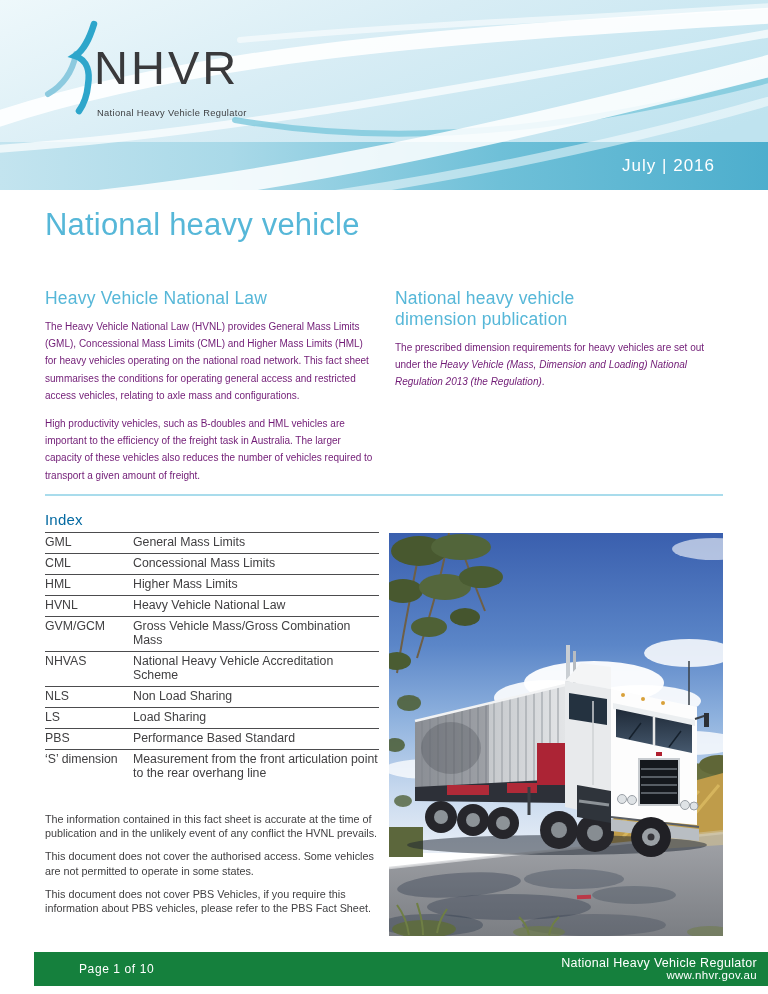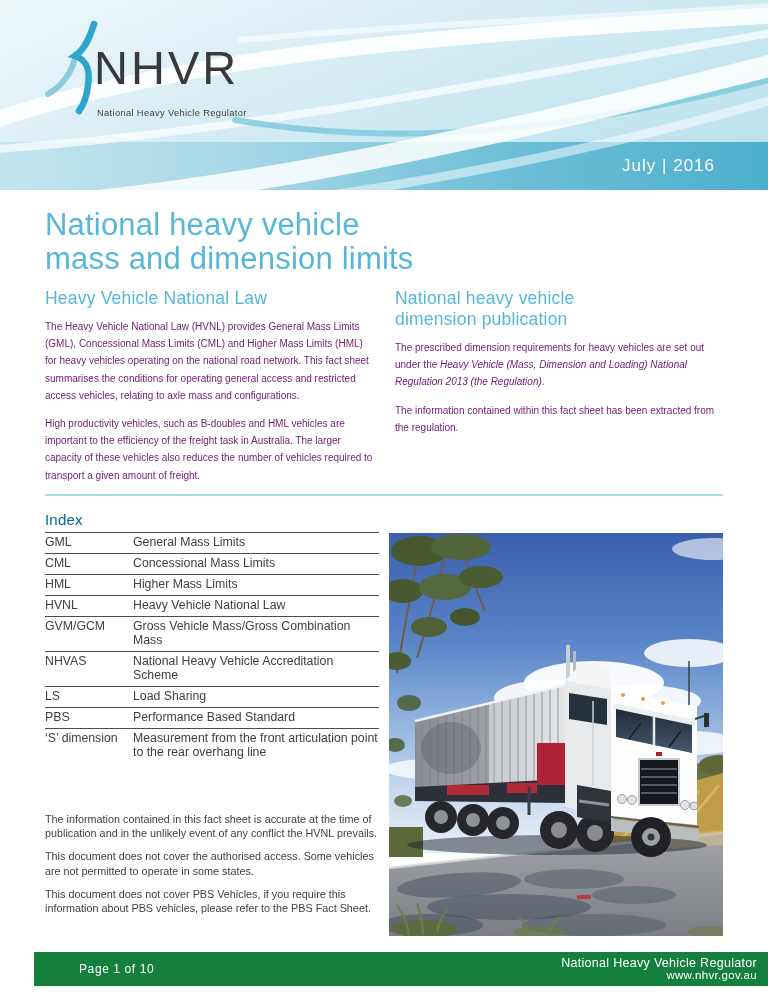--- a/index.html
+++ b/index.html
@@ -93,32 +93,31 @@
     <div class="logo">
       <svg class="logo-mark" width="66" height="100" viewBox="0 0 66 100">
         <path d="M 6,76 C 20,68 30,56 34,36" fill="none" stroke="#8ccadf" stroke-width="6" stroke-linecap="round"></path>
         <path d="M 52,6 C 47,22 42,32 33,38 C 46,42 48,55 46,67 C 45,78 42,86 37,93" fill="none" stroke="#2ea6cb" stroke-width="6.5" stroke-linecap="round"></path>
       </svg>
       <div class="logo-word">NHVR</div>
       <div class="logo-tag">National Heavy Vehicle Regulator</div>
     </div>
   </div>
 
-  <h1 class="title"><span>National heavy vehicle</span><br><span>mass and dimension limits</span></h1>
+  <h1 class="title"><span>National heavy vehicle</span><br></h1>
 
   <div class="cols">
     <section class="col">
       <h2>Heavy Vehicle National Law</h2>
       <p>The Heavy Vehicle National Law (HVNL) provides General Mass Limits (GML), Concessional Mass Limits (CML) and Higher Mass Limits (HML) for heavy vehicles operating on the national road network. This fact sheet summarises the conditions for operating general access and restricted access vehicles, relating to axle mass and configurations.</p>
       <p>High productivity vehicles, such as B-doubles and HML vehicles are important to the efficiency of the freight task in Australia. The larger capacity of these vehicles also reduces the number of vehicles required to transport a given amount of freight.</p>
     </section>
     <section class="col">
       <h2><span>National heavy vehicle</span><br><span>dimension publication</span></h2>
       <p><span>The prescribed dimension requirements for heavy vehicles are set out under the </span><em>Heavy Vehicle (Mass, Dimension and Loading) National Regulation 2013 (the Regulation)</em><span>.</span></p>
-      <p>The information contained within this fact sheet has been extracted from the regulation.</p>
     </section>
   </div>
 
   <div class="divider"></div>
 
   <div class="index-block">
     <h3>Index</h3>
     <table class="index">
       <tbody>
           <tr>
@@ -137,20 +136,24 @@
             <td class="term">HVNL</td>
             <td>Heavy Vehicle National Law</td>
           </tr>
       <tr>
             <td class="term">GVM/GCM</td>
             <td>Gross Vehicle Mass/Gross Combination Mass</td>
           </tr>
       <tr>
             <td class="term">NHVAS</td>
             <td>National Heavy Vehicle Accreditation Scheme</td>
+          </tr>
+      <tr>
+            <td class="term">NLS</td>
+            <td>Non Load Sharing</td>
           </tr>
       <tr>
             <td class="term">LS</td>
             <td>Load Sharing</td>
           </tr>
       <tr>
             <td class="term">PBS</td>
             <td>Performance Based Standard</td>
           </tr>
       <tr>

